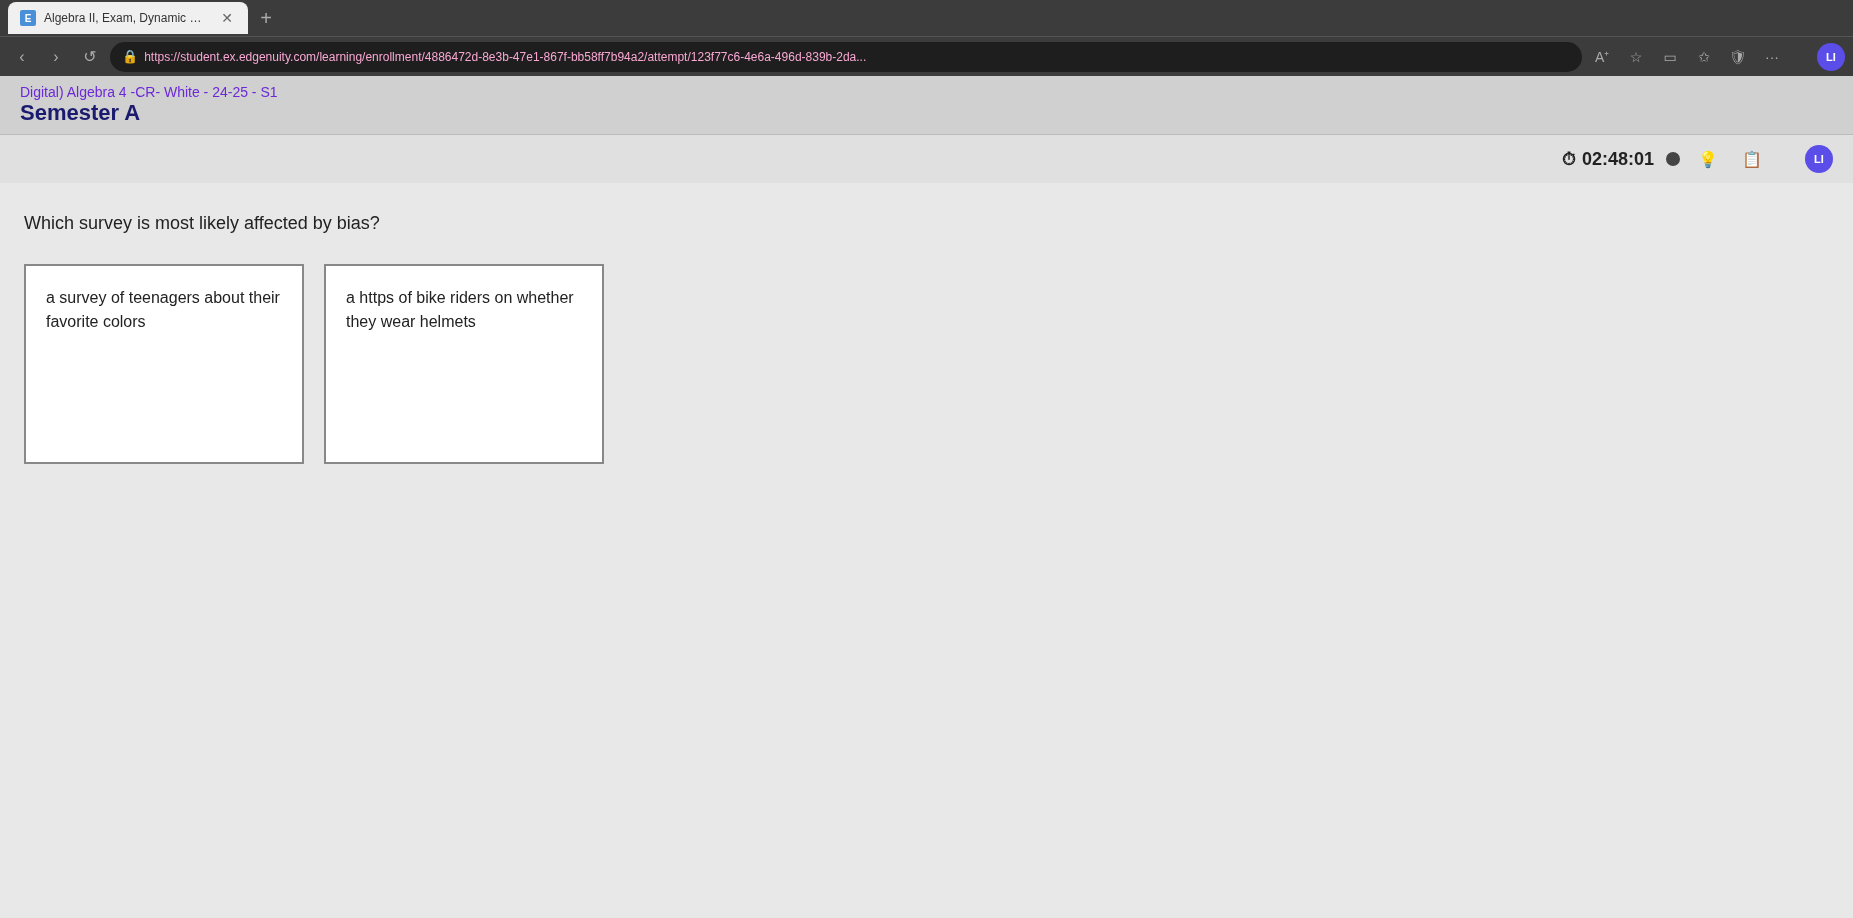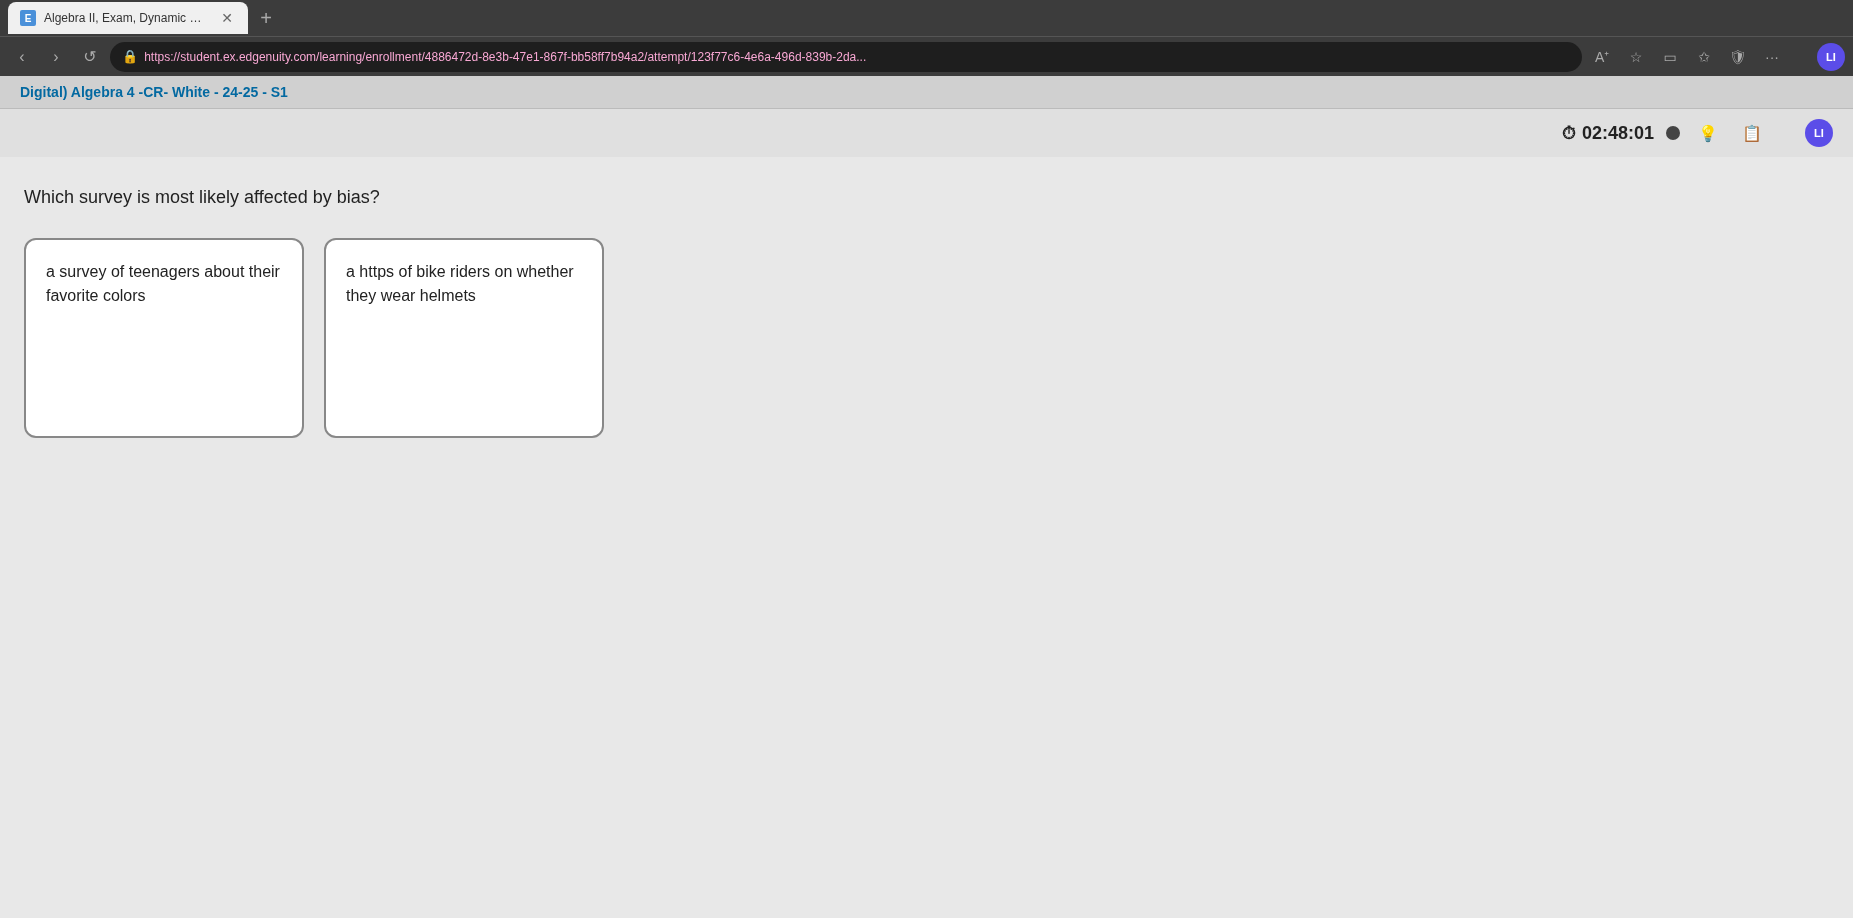--- a/index.html
+++ b/index.html
@@ -174,22 +174,22 @@
     }
 
     .page-header {
       background: #d0d0d0;
       padding: 8px 20px;
       border-bottom: 1px solid #bbb;
     }
 
     .page-title-line1 {
       font-size: 14px;
-      color: #0369a1;
-      font-weight: bold;
+      color: #6d28d9;
+      font-weight: normal;
     }
 
     .page-title-line2 {
       font-size: 22px;
       font-weight: bold;
       color: #1a1a6e;
     }
 
     .top-bar {
       display: flex;
@@ -255,21 +255,21 @@
       min-width: 200px;
       max-width: 280px;
       min-height: 200px;
       flex: 1;
       cursor: pointer;
       display: flex;
       align-items: flex-start;
       font-size: 16px;
       color: #222;
       line-height: 1.5;
-      border-radius: 12px;
+      border-radius: 0;
     }
   </style>
 </head>
 <body>
 
 <div class="browser-chrome">
 
   <div class="tab-bar">
     <div class="tab">
       <div class="tab-favicon">E</div>
@@ -296,20 +296,21 @@
       <div class="browser-action-btn">···</div>
       <div class="user-avatar">LI</div>
     </div>
   </div>
 </div>
 
 <div class="page-content">
 
   <div class="page-header">
     <div class="page-title-line1">Digital) Algebra 4 -CR- White - 24-25 - S1</div>
+    <div class="page-title-line2">Semester A</div>
   </div>
 
   <div class="top-bar">
     <div class="timer">
       <span class="timer-icon">⏱</span>
       <span>02:48:01</span>
     </div>
     <div class="dot-btn"></div>
     <div class="top-bar-btn">💡</div>
     <div class="top-bar-btn">📋</div>

